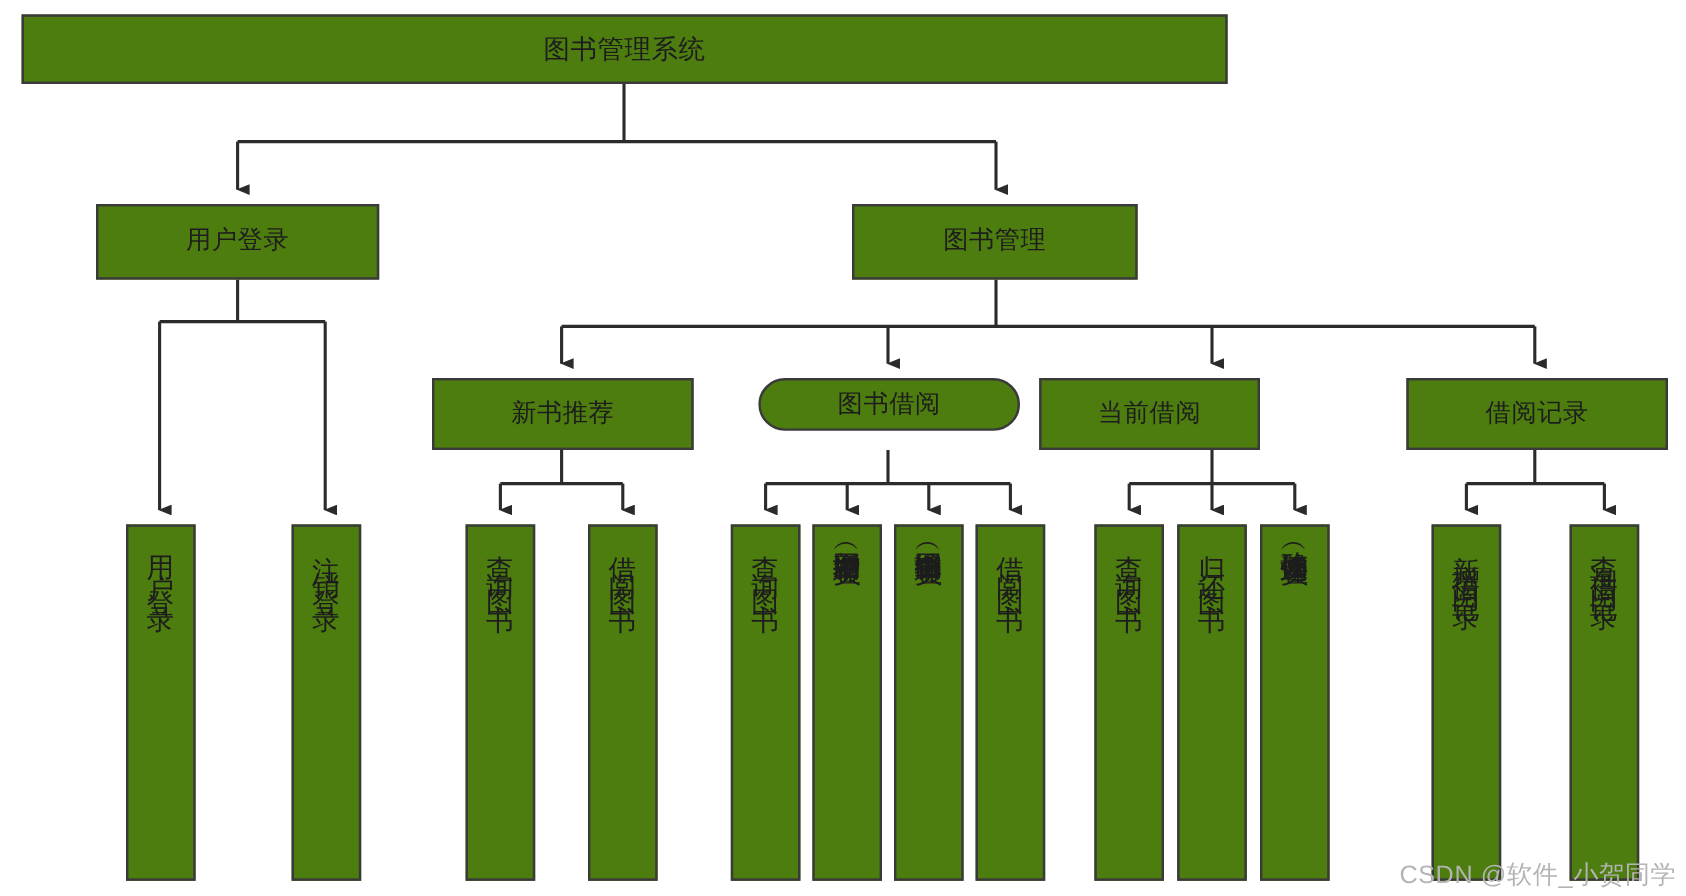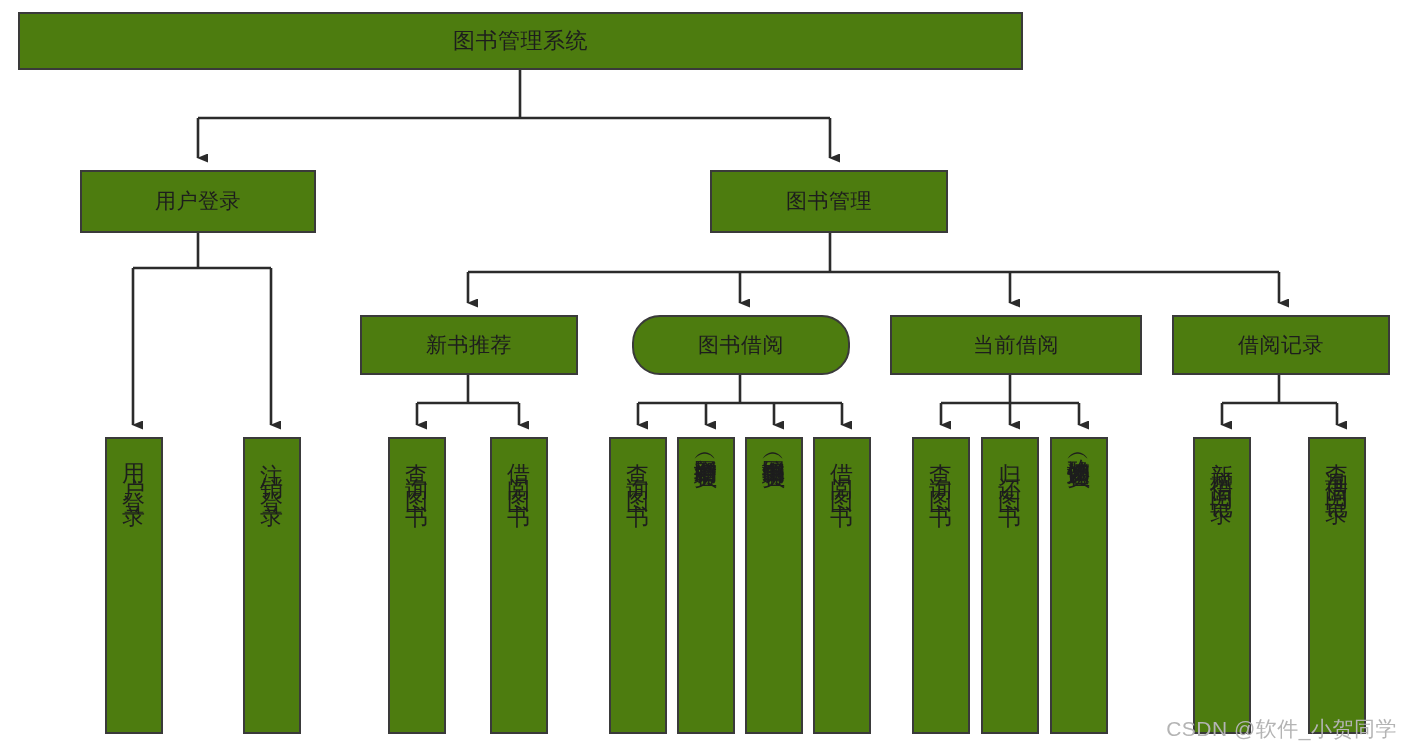--- a/index.html
+++ b/index.html
@@ -161,24 +161,24 @@
   <div class="node horizontal" style="left:80px; top:170px; width:236px; height:63px;">
     <span class="node-label">用户登录</span>
   </div>
   <div class="node horizontal" style="left:710px; top:170px; width:238px; height:63px;">
     <span class="node-label">图书管理</span>
   </div>
 
   <div class="node horizontal" style="left:360px; top:315px; width:218px; height:60px;justify-content:center;">
     <span class="node-label">新书推荐</span>
   </div>
-  <div class="node horizontal" style="left:632px; top:315px; width:218px; height:60px;border-radius:28px;">
+  <div class="node horizontal" style="left:632px; top:315px; width:218px; height:44px;border-radius:28px;">
     <span class="node-label">图书借阅</span>
   </div>
-  <div class="node horizontal" style="left:890px; top:315px; width:252px; height:60px;justify-content:center;">
+  <div class="node horizontal" style="left:866px; top:315px; width:184px; height:60px;justify-content:center;">
     <span class="node-label">当前借阅</span>
   </div>
   <div class="node horizontal" style="left:1172px; top:315px; width:218px; height:60px;">
     <span class="node-label">借阅记录</span>
   </div>
 
   <div class="node vertical short-text" style="left:105px; top:437px; width:58px; height:297px;">
     <span class="node-label">用户登录</span>
   </div>
   <div class="node vertical short-text" style="left:243px; top:437px; width:58px; height:297px;">

